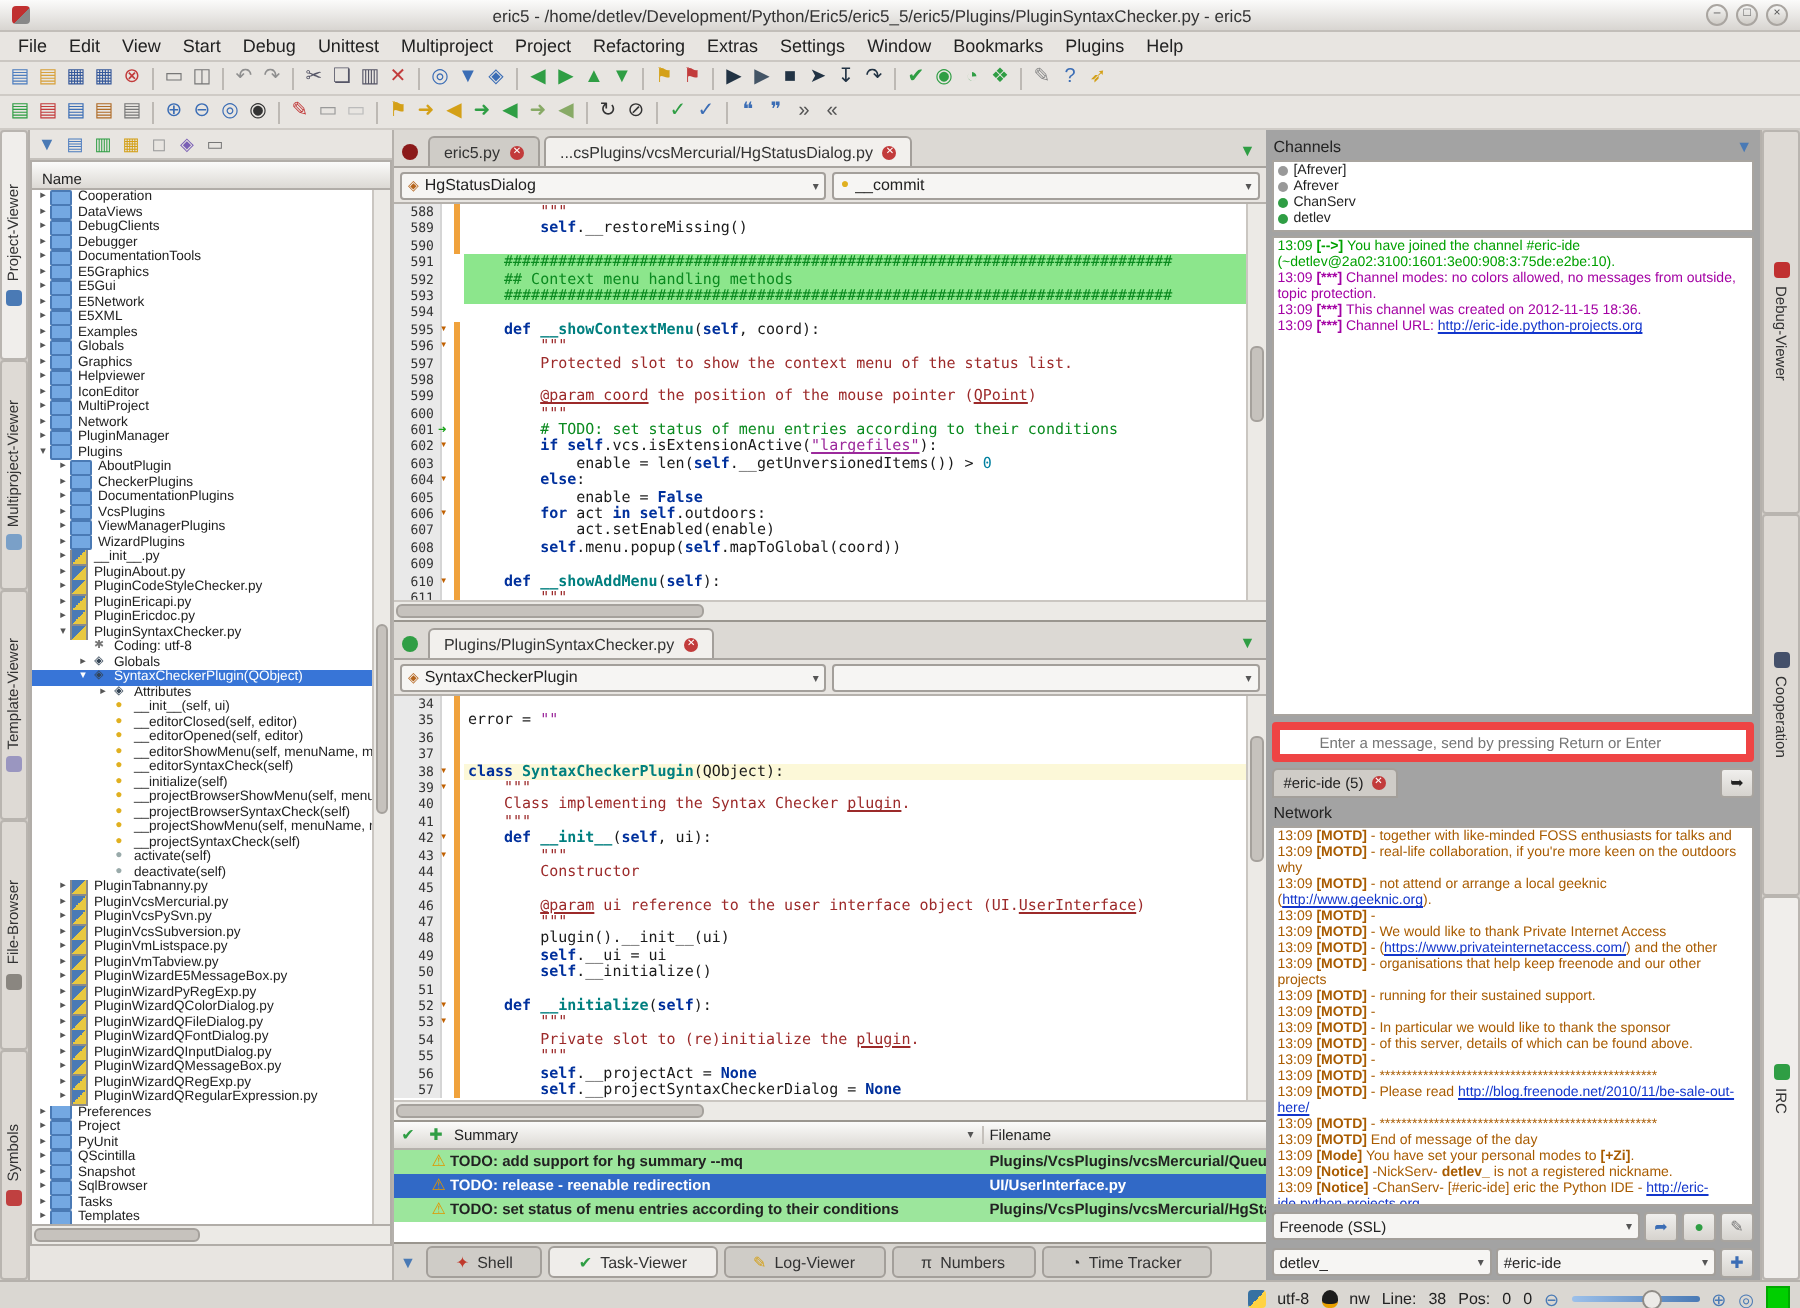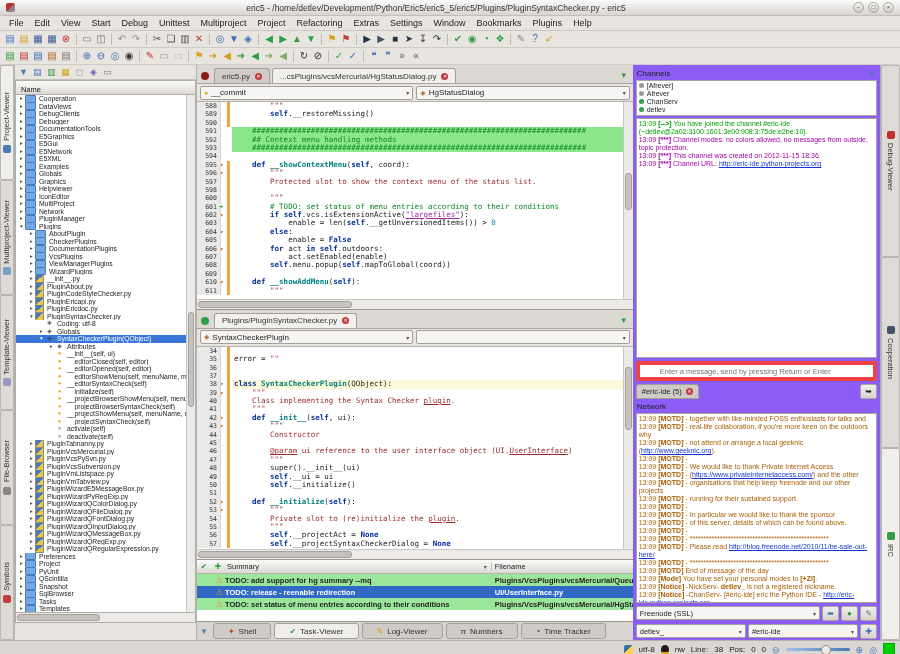--- a/index.html
+++ b/index.html
@@ -105,21 +105,21 @@
   .twarn{width:26px;text-align:right;padding-right:2px;color:#e09600;font-size:8px;flex:none}
   .tsum{flex:1;overflow:hidden;font-weight:bold}
   .tfile{width:138px;flex:none;overflow:hidden;font-weight:bold}
   
   .btabs{height:18px;display:flex;align-items:center;gap:3px;background:#d8d5d0;padding:0 3px;font-size:8px}
   .btab{height:14px;padding:0 14px;display:flex;align-items:center;gap:4px;background:#cfccc7;border:1px solid #a39f9a;border-radius:3px;color:#333}
   .btab.active{background:#efedea}
   .bticon{font-size:8px}
   .bfunnel{color:#4a7ab5;margin-right:2px}
   
-  .rightpanel{width:248px;display:flex;flex-direction:column;background:#8b5cf6;padding:1px 3px;box-sizing:border-box}
+  .rightpanel{width:248px;display:flex;flex-direction:column;background:#a3a3a3;padding:1px 3px;box-sizing:border-box}
   .rp-title{height:14px;flex:none;display:flex;align-items:center;justify-content:space-between;font-size:8px;color:#222;padding:0 1px}
   .rp-funnel{color:#4a7ab5}
   .users{height:34px;flex:none;background:#fff;border:1px solid #a8a49f;overflow:hidden;position:relative}
   .urow{height:8px;display:flex;align-items:center;gap:3px;font-size:7px;padding-left:2px}
   .uicon{width:5px;height:5px;border-radius:50%;flex:none}
   .msgs{background:#fff;border:1px solid #a8a49f;font-size:7px;line-height:8px;padding:1px 2px;overflow:hidden;overflow-wrap:break-word}
   #chanmsgs{flex:1;margin-top:2px}
   .msg{margin:0}
   .c-g{color:#00a000}.c-p{color:#a300a3}.c-o{color:#a85b00}
   .mbold{font-weight:bold}
@@ -667,43 +667,44 @@
           </div>
           <div class="etab active">
             <span>...csPlugins/vcsMercurial/HgStatusDialog.py</span>
             <span class="closedot"></span>
           </div>
           <span class="espace"></span>
           <span class="funnel efunnel"></span>
         </div>
       <div class="ecombos">
         <span class="combo">
-          <span class="mico"></span>
-          <span>__commit</span>
+          <span class="cico"></span>
+          <span>HgStatusDialog</span>
           <span class="arr"></span>
         </span>
         <span class="combo">
-          <span class="cico"></span>
-          <span>HgStatusDialog</span>
+          <span class="mico"></span>
+          <span>__commit</span>
           <span class="arr"></span>
         </span>
       </div>
       <div class="ecode">
         <div id="ed1code">
             <div class="cl"><span class="ln">588</span><span class="mkr bar"></span><span class="ct"><span class="tk-d">        """</span></span></div>
             <div class="cl"><span class="ln">589</span><span class="mkr bar"></span><span class="ct"><span class="tk-p">        </span><span class="tk-k">self</span><span class="tk-p">.__restoreMissing()</span></span></div>
             <div class="cl"><span class="ln">590</span><span class="mkr bar"></span><span class="ct"></span></div>
             <div class="cl"><span class="ln">591</span><span class="mkr"></span><span class="ct hl-green"><span class="tk-c">    ##########################################################################</span></span></div>
             <div class="cl"><span class="ln">592</span><span class="mkr"></span><span class="ct hl-green"><span class="tk-c">    ## Context menu handling methods</span></span></div>
             <div class="cl"><span class="ln">593</span><span class="mkr"></span><span class="ct hl-green"><span class="tk-c">    ##########################################################################</span></span></div>
             <div class="cl"><span class="ln">594</span><span class="mkr"></span><span class="ct"></span></div>
             <div class="cl"><span class="ln">595</span><span class="mkr bar"><span class="fold"></span></span><span class="ct"><span class="tk-k">    def </span><span class="tk-m">__showContextMenu</span><span class="tk-p">(</span><span class="tk-k">self</span><span class="tk-p">, coord):</span></span></div>
             <div class="cl"><span class="ln">596</span><span class="mkr bar"><span class="fold"></span></span><span class="ct"><span class="tk-d">        """</span></span></div>
             <div class="cl"><span class="ln">597</span><span class="mkr bar"></span><span class="ct"><span class="tk-d">        Protected slot to show the context menu of the status list.</span></span></div>
             <div class="cl"><span class="ln">598</span><span class="mkr bar"></span><span class="ct"></span></div>
+            <div class="cl"><span class="ln">599</span><span class="mkr bar"></span><span class="ct"><span class="tk-d">        </span><span class="tk-du">@param coord</span><span class="tk-d"> the position of the mouse pointer (</span><span class="tk-du">QPoint</span><span class="tk-d">)</span></span></div>
             <div class="cl"><span class="ln">600</span><span class="mkr bar"></span><span class="ct"><span class="tk-d">        """</span></span></div>
             <div class="cl"><span class="ln">601</span><span class="mkr bar"><span class="taskmark"></span></span><span class="ct"><span class="tk-c">        # </span><span class="tk-cu">TODO</span><span class="tk-c">: set status of menu entries according to their conditions</span></span></div>
             <div class="cl"><span class="ln">602</span><span class="mkr bar"><span class="fold"></span></span><span class="ct"><span class="tk-k">        if </span><span class="tk-k">self</span><span class="tk-p">.vcs.isExtensionActive(</span><span class="tk-su">"largefiles"</span><span class="tk-p">):</span></span></div>
             <div class="cl"><span class="ln">603</span><span class="mkr bar"></span><span class="ct"><span class="tk-p">            enable = len(</span><span class="tk-k">self</span><span class="tk-p">.__getUnversionedItems()) &gt; </span><span class="tk-n">0</span></span></div>
             <div class="cl"><span class="ln">604</span><span class="mkr bar"><span class="fold"></span></span><span class="ct"><span class="tk-k">        else</span><span class="tk-p">:</span></span></div>
             <div class="cl"><span class="ln">605</span><span class="mkr bar"></span><span class="ct"><span class="tk-p">            enable = </span><span class="tk-k">False</span></span></div>
             <div class="cl"><span class="ln">606</span><span class="mkr bar"><span class="fold"></span></span><span class="ct"><span class="tk-k">        for </span><span class="tk-p">act </span><span class="tk-k">in </span><span class="tk-k">self</span><span class="tk-p">.outdoors:</span></span></div>
             <div class="cl"><span class="ln">607</span><span class="mkr bar"></span><span class="ct"><span class="tk-p">            act.setEnabled(enable)</span></span></div>
             <div class="cl"><span class="ln">608</span><span class="mkr bar"></span><span class="ct"><span class="tk-k">        self</span><span class="tk-p">.menu.popup(</span><span class="tk-k">self</span><span class="tk-p">.mapToGlobal(coord))</span></span></div>
             <div class="cl"><span class="ln">609</span><span class="mkr bar"></span><span class="ct"></span></div>
@@ -749,21 +750,21 @@
             <div class="cl"><span class="ln">38</span><span class="mkr bar"><span class="fold"></span></span><span class="ct hl-yellow"><span class="tk-k">class </span><span class="tk-m">SyntaxCheckerPlugin</span><span class="tk-p">(QObject):</span></span></div>
             <div class="cl"><span class="ln">39</span><span class="mkr bar"><span class="fold"></span></span><span class="ct"><span class="tk-d">    """</span></span></div>
             <div class="cl"><span class="ln">40</span><span class="mkr bar"></span><span class="ct"><span class="tk-d">    Class implementing the Syntax Checker </span><span class="tk-du">plugin</span><span class="tk-d">.</span></span></div>
             <div class="cl"><span class="ln">41</span><span class="mkr bar"></span><span class="ct"><span class="tk-d">    """</span></span></div>
             <div class="cl"><span class="ln">42</span><span class="mkr bar"><span class="fold"></span></span><span class="ct"><span class="tk-k">    def </span><span class="tk-m">__init__</span><span class="tk-p">(</span><span class="tk-k">self</span><span class="tk-p">, ui):</span></span></div>
             <div class="cl"><span class="ln">43</span><span class="mkr bar"><span class="fold"></span></span><span class="ct"><span class="tk-d">        """</span></span></div>
             <div class="cl"><span class="ln">44</span><span class="mkr bar"></span><span class="ct"><span class="tk-d">        Constructor</span></span></div>
             <div class="cl"><span class="ln">45</span><span class="mkr bar"></span><span class="ct"></span></div>
             <div class="cl"><span class="ln">46</span><span class="mkr bar"></span><span class="ct"><span class="tk-d">        </span><span class="tk-du">@param</span><span class="tk-d"> ui reference to the user interface object (UI.</span><span class="tk-du">UserInterface</span><span class="tk-d">)</span></span></div>
             <div class="cl"><span class="ln">47</span><span class="mkr bar"></span><span class="ct"><span class="tk-d">        """</span></span></div>
-            <div class="cl"><span class="ln">48</span><span class="mkr bar"></span><span class="ct"><span class="tk-p">        super().__init__(ui)</span></span></div>
+            <div class="cl"><span class="ln">48</span><span class="mkr bar"></span><span class="ct"><span class="tk-p">        plugin().__init__(ui)</span></span></div>
             <div class="cl"><span class="ln">49</span><span class="mkr bar"></span><span class="ct"><span class="tk-k">        self</span><span class="tk-p">.__ui = ui</span></span></div>
             <div class="cl"><span class="ln">50</span><span class="mkr bar"></span><span class="ct"><span class="tk-k">        self</span><span class="tk-p">.__initialize()</span></span></div>
             <div class="cl"><span class="ln">51</span><span class="mkr bar"></span><span class="ct"></span></div>
             <div class="cl"><span class="ln">52</span><span class="mkr bar"><span class="fold"></span></span><span class="ct"><span class="tk-k">    def </span><span class="tk-m">__initialize</span><span class="tk-p">(</span><span class="tk-k">self</span><span class="tk-p">):</span></span></div>
             <div class="cl"><span class="ln">53</span><span class="mkr bar"><span class="fold"></span></span><span class="ct"><span class="tk-d">        """</span></span></div>
             <div class="cl"><span class="ln">54</span><span class="mkr bar"></span><span class="ct"><span class="tk-d">        Private slot to (re)initialize the </span><span class="tk-du">plugin</span><span class="tk-d">.</span></span></div>
             <div class="cl"><span class="ln">55</span><span class="mkr bar"></span><span class="ct"><span class="tk-d">        """</span></span></div>
             <div class="cl"><span class="ln">56</span><span class="mkr bar"></span><span class="ct"><span class="tk-k">        self</span><span class="tk-p">.__projectAct = </span><span class="tk-k">None</span></span></div>
             <div class="cl"><span class="ln">57</span><span class="mkr bar"></span><span class="ct"><span class="tk-k">        self</span><span class="tk-p">.__projectSyntaxCheckerDialog = </span><span class="tk-k">None</span></span></div>
           </div>

